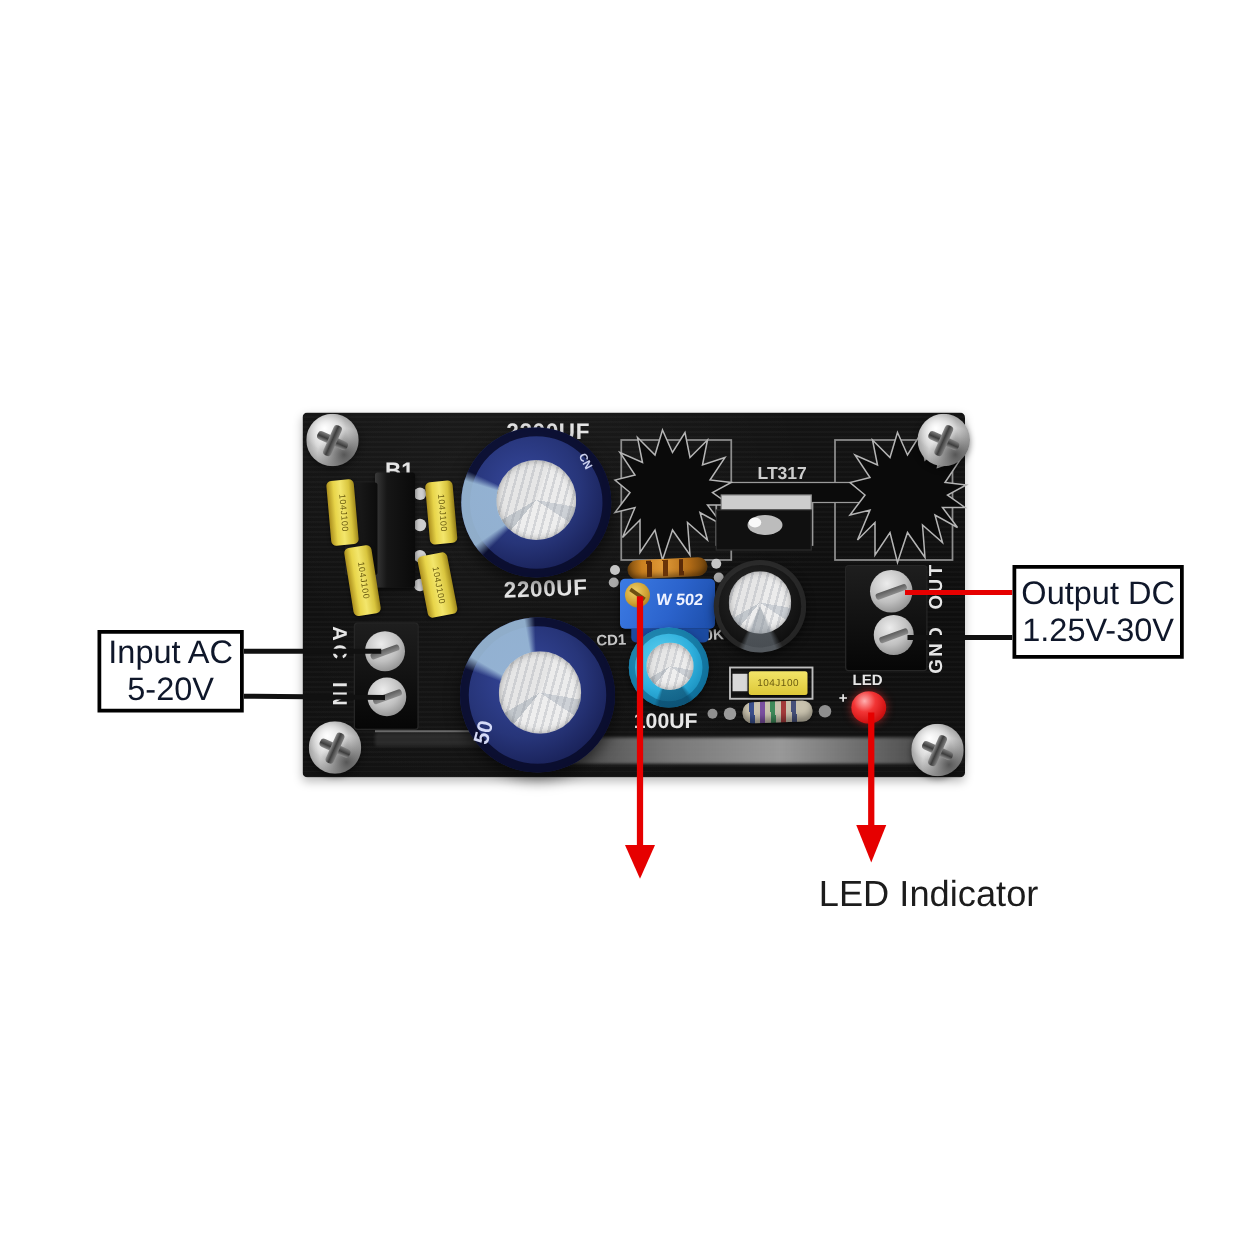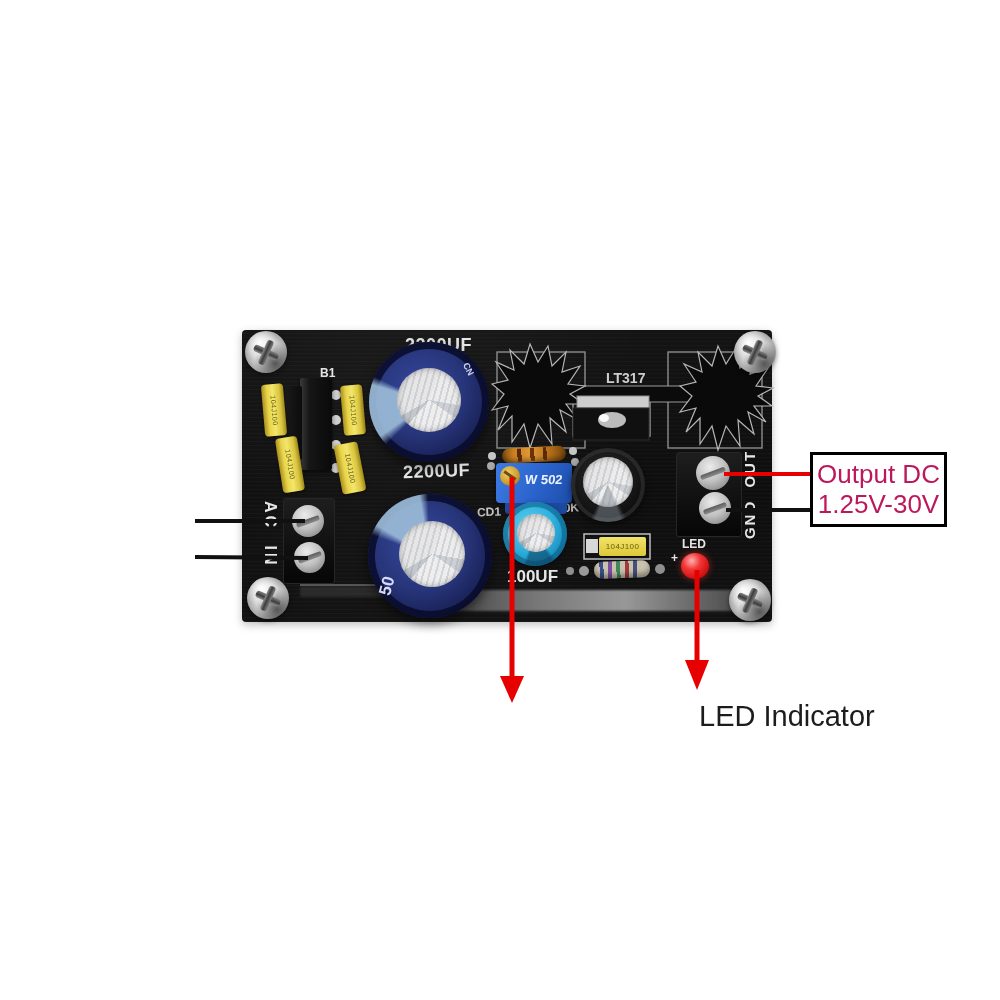--- a/index.html
+++ b/index.html
@@ -53,21 +53,21 @@
   .tblock{position:absolute;z-index:3;border-radius:3px;border:1px solid #262626;
      background:linear-gradient(180deg,#1e1e1e,#060606);}
   .tscrew{position:absolute;border-radius:50%;z-index:4;
      background:radial-gradient(circle at 40% 32%,#ececec,#c0c0c0 48%,#8d8d8d 82%,#646464);}
   .tscrew::before{content:"";position:absolute;left:12%;top:50%;width:76%;height:5px;margin-top:-2.5px;
      border-radius:2px;background:linear-gradient(180deg,#5c5c5c,#8d8d8d);transform:rotate(-20deg);}
 
   
   .callout-box{position:absolute;background:#ffffff;border:3px solid #000;z-index:11;
      display:flex;flex-direction:column;align-items:center;justify-content:center;
-     color:#be185d;font-weight:normal;text-align:center;line-height:1.15;}
+     color:#0f172a;font-weight:normal;text-align:center;line-height:1.15;}
   .caption{position:absolute;color:#1c1c1c;font-size:29px;z-index:11;white-space:nowrap;}
 </style>
 </head>
 <body>
 
 <div id="scene">
 
   <div id="pcb" class="abs"></div>
 
   <div class="abs sheen" style="left:447px;top:590px;width:323px;height:21px;z-index:2;opacity:.85;
@@ -116,21 +116,21 @@
       <circle cx="584" cy="571" r="5" fill="#9a9a9a"></circle>
         <circle cx="660" cy="569" r="5" fill="#8f8f8f"></circle>
       <circle cx="570" cy="571" r="4" fill="#8f8f8f"></circle>
     </g>
   </svg>
 
   <div class="abs" style="left:300px;top:378px;width:32px;height:92px;z-index:3;border-radius:2px;
               background:linear-gradient(90deg,#3a3a3a 0%,#161616 30%,#0a0a0a 100%);box-shadow:0 2px 4px rgba(0,0,0,.6);"></div>
   <div class="abs" style="left:276px;top:386px;width:26px;height:74px;z-index:3;border-radius:2px;
               background:linear-gradient(90deg,#222,#0c0c0c);"></div>
-  <div class="abs silk" style="left:320px;top:366px;font-size:12px;">B1</div>
+  <div class="abs silk" style="left:308px;top:366px;font-size:18px;">B1</div>
 
   <div class="ycap" style="left:263px;top:384px;width:22px;height:52px;transform:rotate(-5deg);">
       <span>104J100</span>
     </div>
   <div class="ycap" style="left:279px;top:437px;width:22px;height:55px;transform:rotate(-9deg);">
       <span>104J100</span>
     </div>
   <div class="ycap" style="left:342px;top:385px;width:22px;height:50px;transform:rotate(-5deg);">
       <span>104J100</span>
     </div>
@@ -227,21 +227,25 @@
     <g>
       <line x1="512" y1="477" x2="512" y2="678" stroke="#e60000" stroke-width="5"></line>
       <polygon points="500,676 524,676 512,703" fill="#e60000"></polygon>
     </g>
     <g>
       <line x1="697" y1="570" x2="697" y2="662" stroke="#e60000" stroke-width="5"></line>
       <polygon points="685,660 709,660 697,690" fill="#e60000"></polygon>
     </g>
   </svg>
 
+  <div class="callout-box" style="left:78px;top:504px;width:111px;height:60px;font-size:26px;">
+    <span>Input AC</span>
+    <span>5-20V</span>
+  </div>
 
   <div class="callout-box" style="left:810px;top:452px;width:131px;height:69px;font-size:26px;">
     <span>Output DC</span>
     <span>1.25V-30V</span>
   </div>
 
-  <div class="caption" style="left:655px;top:700px;margin-left:44px;">LED Indicator</div>
+  <div class="caption" style="left:655px;top:700px;">LED Indicator</div>
 
 </div>
 
 </body></html>

